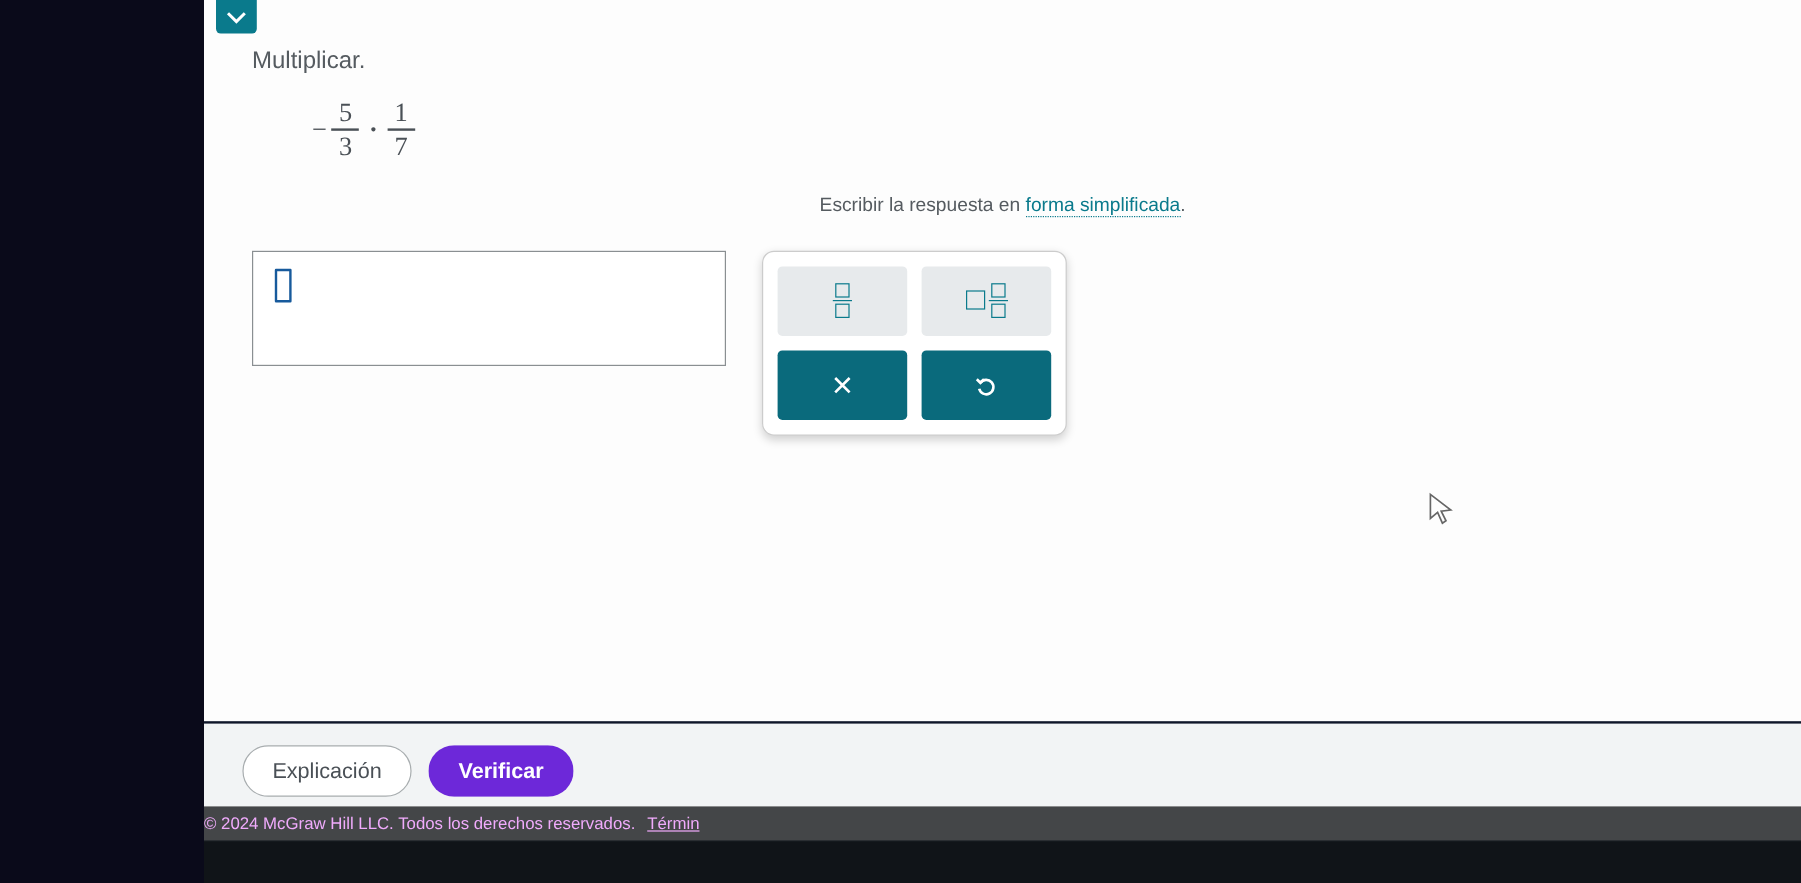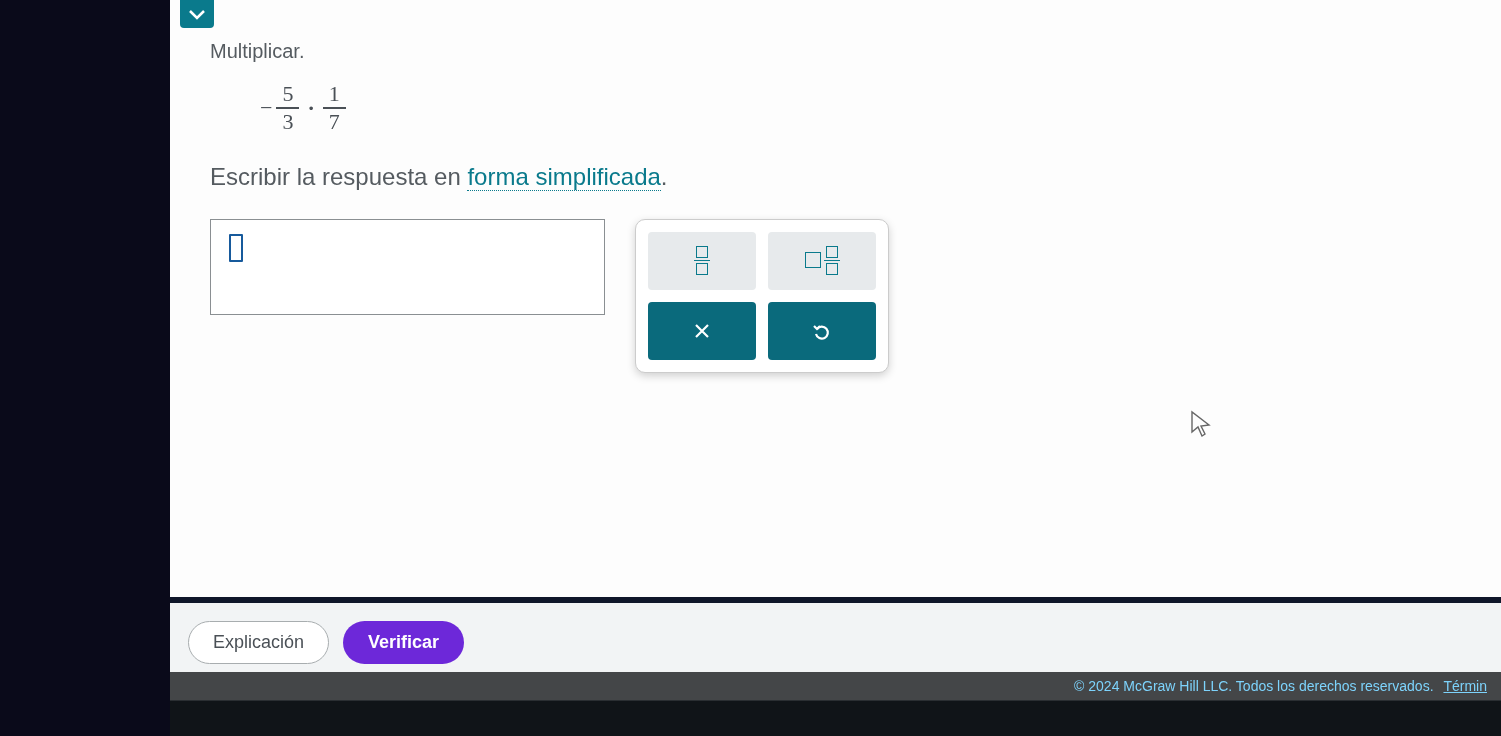--- a/index.html
+++ b/index.html
@@ -62,23 +62,24 @@
     display: inline-flex;
     flex-direction: column;
     align-items: center;
     margin: 0 2px;
   }
   .frac .num { padding: 0 6px; }
   .frac .bar { width: 100%; height: 1.5px; background: #4a5056; }
   .frac .den { padding: 0 6px; }
   .dot { margin: 0 6px; font-weight: bold; }
   .hint-line {
-    font-size: 24px;
+    font-size: 16px;
     color: #555b60;
     margin-bottom: 28px;
+    text-align: center;
   }
   .hint-link {
     color: #0a7a8c;
     border-bottom: 1.5px dotted #0a7a8c;
     cursor: pointer;
   }
   .answer-row {
     display: flex;
     align-items: flex-start;
     gap: 30px;
@@ -130,22 +131,22 @@
     display: inline-flex;
     flex-direction: column;
     align-items: center;
   }
   .mini-frac .mb { width: 12px; height: 12px; border: 1.8px solid #0a7a8c; margin: 1px 0;}
   .mini-frac .ml { width: 16px; height: 1.8px; background: #0a7a8c; margin: 1px 0;}
   .mixed-wrap { display: inline-flex; align-items: center; gap: 3px;}
   .mixed-wrap .bigbox { width: 16px; height: 16px; border: 1.8px solid #0a7a8c;}
   .dark svg { stroke: #fff; fill: none; stroke-width: 2.2; }
   .footer-bar {
-    border-top: 6px solid #0f172a;
-    padding: 18px 28px 8px 18px;
+    border-top: 2px solid #0f172a;
+    padding: 18px 28px 8px 32px;
     display: flex;
     align-items: center;
     gap: 14px;
     background: #f2f4f5;
   }
   .pill-btn {
     padding: 10px 24px;
     border-radius: 24px;
     font-size: 18px;
     cursor: pointer;
@@ -156,23 +157,22 @@
     color: #4a5056;
     border-color: #a8adaf;
   }
   .pill-primary {
     background: #6d28d9;
     color: #fff;
     font-weight: 600;
   }
   .copyright-strip {
     background: #444648;
-    color: #7dd3fc;
+    color: #f0abfc;
     font-size: 14px;
-    text-align: right;
     padding: 6px 14px 6px 0;
   }
   .copyright-strip .tlink {
     text-decoration: underline;
     margin-left: 6px;
     cursor: pointer;
   }
   .taskbar {
     height: 36px;
     background: #101418;

